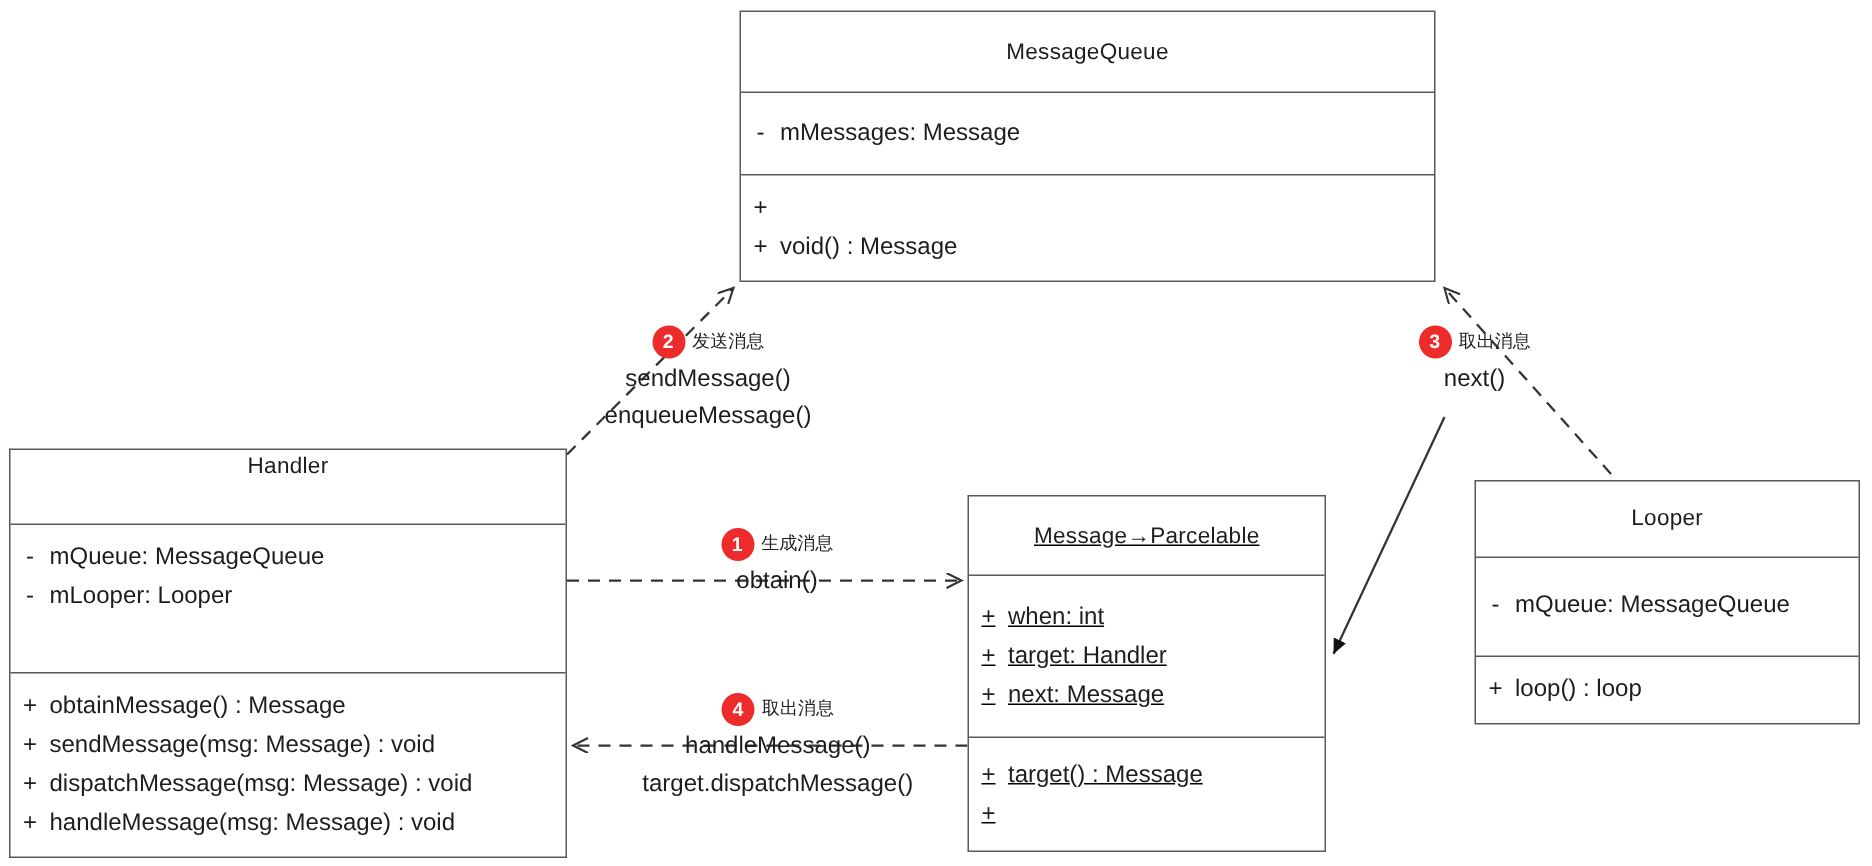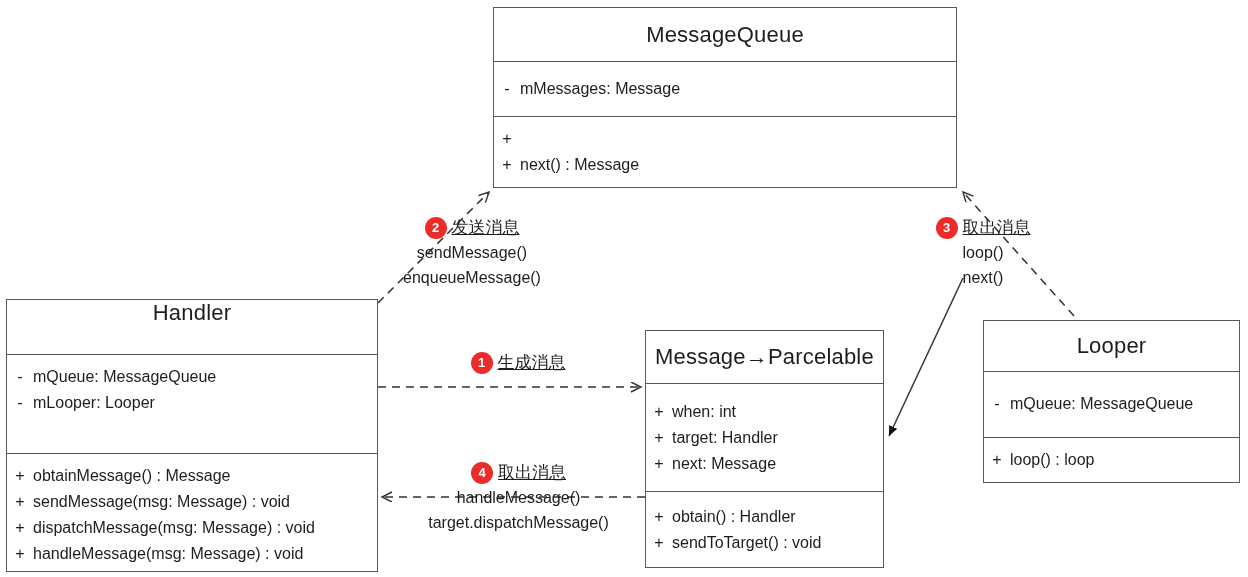--- a/index.html
+++ b/index.html
@@ -26,21 +26,21 @@
     border: 1.6px solid #555a5e;
     display: flex;
     flex-direction: column;
   }
   .uml-title {
     box-sizing: border-box;
     display: flex;
     align-items: center;
     justify-content: center;
     color: #1d1d1d;
-    font-size: 22px;
+    font-size: 15px;
     letter-spacing: .2px;
     white-space: nowrap;
   }
   .uml-compartment {
     box-sizing: border-box;
     border-top: 1.6px solid #555a5e;
     padding: 9px 0 9px 0;
     display: flex;
     flex-direction: column;
     justify-content: center;
@@ -97,23 +97,22 @@
     width: 22px;
     height: 22px;
     border-radius: 50%;
     background: #ee2b2b;
     color: #ffffff;
     font-size: 13px;
     font-weight: bold;
     flex: 0 0 22px;
   }
   .anno-cn {
-    font-size: 17px;
-    color: #1d1d1d;
-    text-decoration: underline;
+    font-size: 12px;
+    color: #1d1d1d;
   }
   .anno-line {
     display: block;
   }
 </style>
 </head>
 <body>
 
 <div id="canvas">
 
@@ -145,21 +144,21 @@
         <span class="uml-vis">-</span>
         <span class="uml-member">mMessages: Message</span>
       </div>
     </div>
     <div class="uml-compartment" style="flex:1;">
       <div class="uml-row">
         <span class="uml-vis">+</span>
       </div>
       <div class="uml-row">
         <span class="uml-vis">+</span>
-        <span class="uml-member">next() : Message</span>
+        <span class="uml-member">void() : Message</span>
       </div>
     </div>
   </div>
 
   <div class="uml-class" style="left:6px; top:299px; width:372px; height:273px;gap:28px;">
     <div class="uml-title" style="height:49px;">Handler</div>
     <div class="uml-compartment" style="height:84px;">
       <div class="uml-row">
         <span class="uml-vis">-</span>
         <span class="uml-member">mQueue: MessageQueue</span>
@@ -182,44 +181,43 @@
         <span class="uml-vis">+</span>
         <span class="uml-member">dispatchMessage(msg: Message) : void</span>
       </div>
       <div class="uml-row">
         <span class="uml-vis">+</span>
         <span class="uml-member">handleMessage(msg: Message) : void</span>
       </div>
     </div>
   </div>
 
-  <div class="uml-class" style="left:645px; top:330px; width:239px; height:238px;">
+  <div class="uml-class" style="left:645px; top:330px; width:239px; height:238px;text-decoration:underline;">
     <div class="uml-title" style="height:52px;">Message→Parcelable</div>
     <div class="uml-compartment" style="height:108px;">
       <div class="uml-row">
         <span class="uml-vis">+</span>
         <span class="uml-member">when: int</span>
       </div>
       <div class="uml-row">
         <span class="uml-vis">+</span>
         <span class="uml-member">target: Handler</span>
       </div>
       <div class="uml-row">
         <span class="uml-vis">+</span>
         <span class="uml-member">next: Message</span>
       </div>
     </div>
     <div class="uml-compartment" style="flex:1;">
       <div class="uml-row">
         <span class="uml-vis">+</span>
-        <span class="uml-member">obtain() : Handler</span>
-      </div>
-      <div class="uml-row">
-        <span class="uml-vis">+</span>
-        <span class="uml-member">sendToTarget() : void</span>
+        <span class="uml-member">target() : Message</span>
+      </div>
+      <div class="uml-row">
+        <span class="uml-vis">+</span>
       </div>
     </div>
   </div>
 
   <div class="uml-class" style="left:983px; top:320px; width:257px; height:163px;justify-content:flex-end;">
     <div class="uml-title" style="height:52px;">Looper</div>
     <div class="uml-compartment" style="height:68px;">
       <div class="uml-row">
         <span class="uml-vis">-</span>
         <span class="uml-member">mQueue: MessageQueue</span>
@@ -231,37 +229,37 @@
         <span class="uml-member">loop() : loop</span>
       </div>
     </div>
   </div>
 
   <div class="annotation" style="left:418px; top:350px; width:200px;">
     <div class="anno-head">
       <span class="badge">1</span>
       <span class="anno-cn">生成消息</span>
     </div>
+    <span class="anno-line">obtain()</span>
   </div>
 
   <div class="annotation" style="left:372px; top:215px; width:200px;">
     <div class="anno-head">
       <span class="badge">2</span>
       <span class="anno-cn">发送消息</span>
     </div>
     <span class="anno-line">sendMessage()</span>
     <span class="anno-line">enqueueMessage()</span>
   </div>
 
   <div class="annotation" style="left:883px; top:215px; width:200px;">
     <div class="anno-head">
       <span class="badge">3</span>
       <span class="anno-cn">取出消息</span>
     </div>
-    <span class="anno-line">loop()</span>
     <span class="anno-line">next()</span>
   </div>
 
   <div class="annotation" style="left:396px; top:460px; width:245px;">
     <div class="anno-head">
       <span class="badge">4</span>
       <span class="anno-cn">取出消息</span>
     </div>
     <span class="anno-line">handleMessage()</span>
     <span class="anno-line">target.dispatchMessage()</span>

